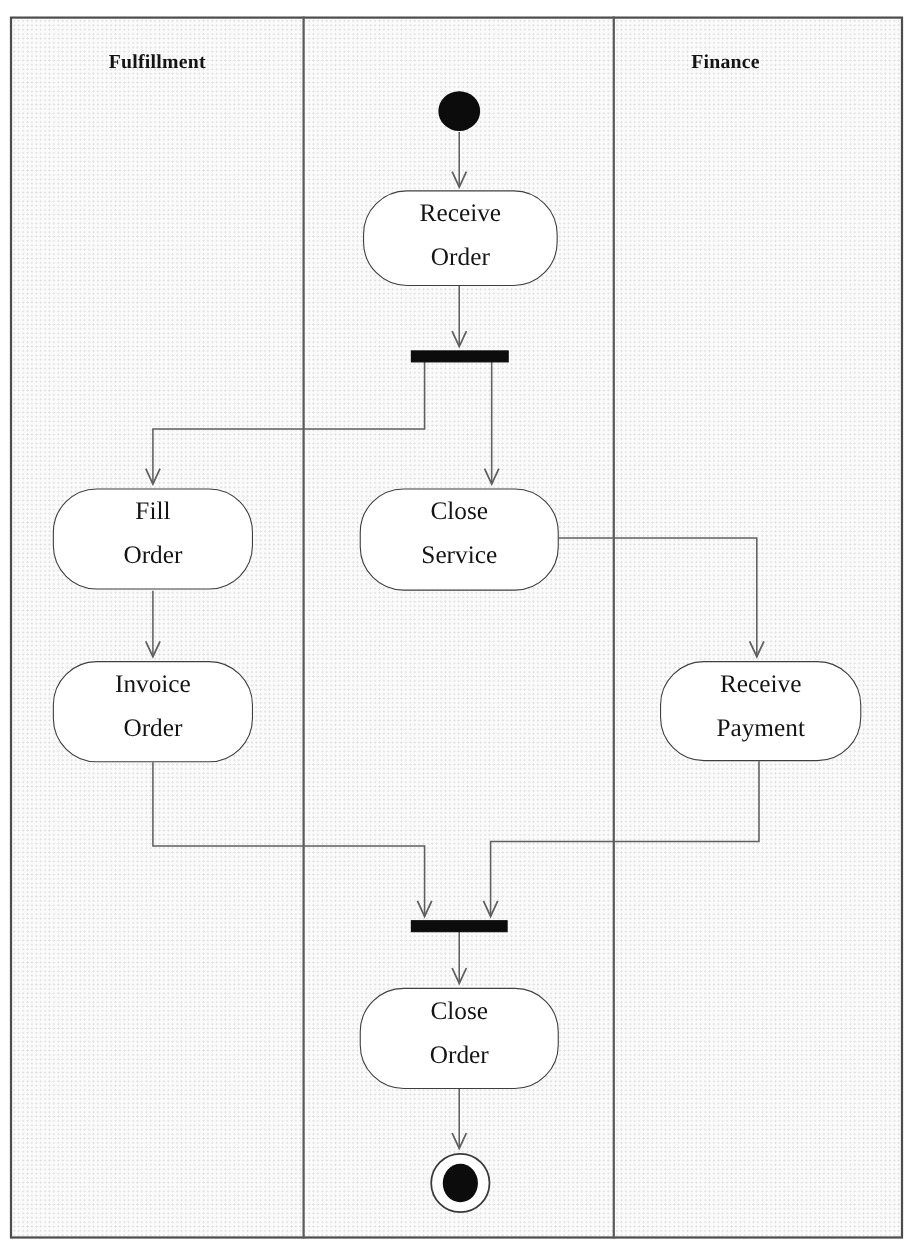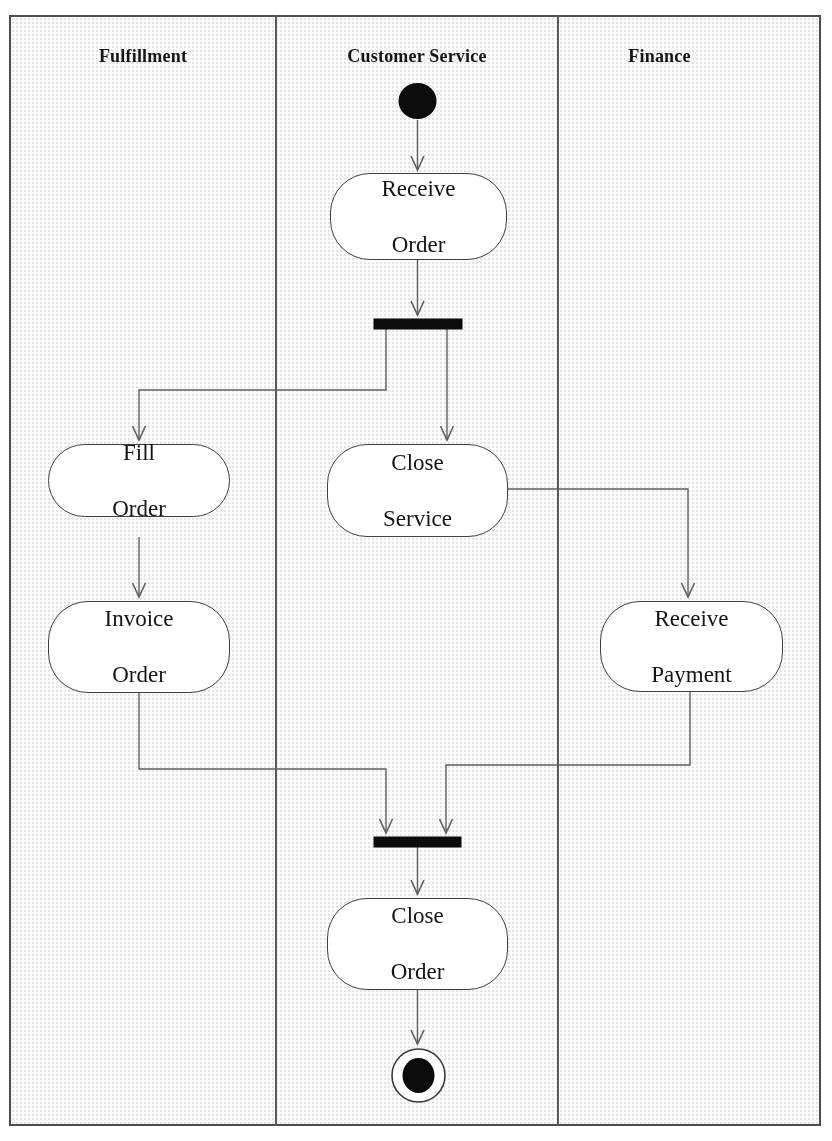--- a/index.html
+++ b/index.html
@@ -32,37 +32,36 @@
   .overlay{position:absolute; left:0; top:0; width:832px; height:1141px;}
   .edge{fill:none; stroke:var(--connector); stroke-width:1.4px;}
   .head{fill:none; stroke:var(--connector); stroke-width:1.6px;}
   .bar{fill:var(--bar-fill); stroke:var(--bar-fill);}
   .node-fill{fill:var(--node-fill); stroke:none;}
   .final-ring{fill:#ffffff; stroke:#3a3a3a; stroke-width:1.6px;}
   .activity{
     position:absolute; box-sizing:border-box;
     border:1.6px solid var(--box-border); border-radius:40px;
     background:var(--box-fill);
-    display:flex; flex-direction:column; justify-content:center; align-items:center;
-    font-size:23px; text-align:center;gap:16px;
+    display:flex; flex-direction:column; align-items:center;
+    font-size:23px; text-align:center;
   }
   .activity span{display:block; line-height:40px; white-space:nowrap;}
 </style>
 </head>
 <body>
 
 <div class="canvas">
 
   <div class="frame"></div>
 
   <div class="lane-divider" style="left:275px;"></div>
   <div class="lane-divider" style="left:557px;"></div>
 
   <div class="lane-header" style="left:11px; width:264px;">Fulfillment</div>
-  <div class="lane-header" style="left:277px; width:280px;">Customer Service</div>
   <div class="lane-header" style="left:529px; width:261px;">Finance</div>
 
   <svg class="overlay" viewBox="0 0 832 1141" xmlns="http://www.w3.org/2000/svg">
     <defs>
       <marker id="arrow" markerUnits="userSpaceOnUse" markerWidth="18" markerHeight="16" viewBox="0 0 18 16" refX="16" refY="8" orient="auto">
         <path class="head" d="M2,1.5 L16,8 L2,14.5"></path>
       </marker>
     </defs>
 
     <path class="edge" d="M417.5,120 V170" marker-end="url(#arrow)"></path>
@@ -83,21 +82,21 @@
       <circle class="final-ring" cx="418.5" cy="1075.5" r="26.5"></circle>
       <ellipse class="node-fill" cx="418.5" cy="1075.5" rx="16" ry="17.5"></ellipse>
     </g>
   </svg>
 
   <div class="activity" style="left:330px; top:173px; width:177px; height:87px;">
     <span>Receive</span>
     <span>Order</span>
   </div>
 
-  <div class="activity" style="left:48px; top:444px; width:182px; height:73px;">
+  <div class="activity" style="left:48px; top:444px; width:182px; height:92px;">
     <span>Fill</span>
     <span>Order</span>
   </div>
 
   <div class="activity" style="left:327px; top:444px; width:181px; height:93px;">
     <span>Close</span>
     <span>Service</span>
   </div>
 
   <div class="activity" style="left:48px; top:601px; width:182px; height:92px;">

